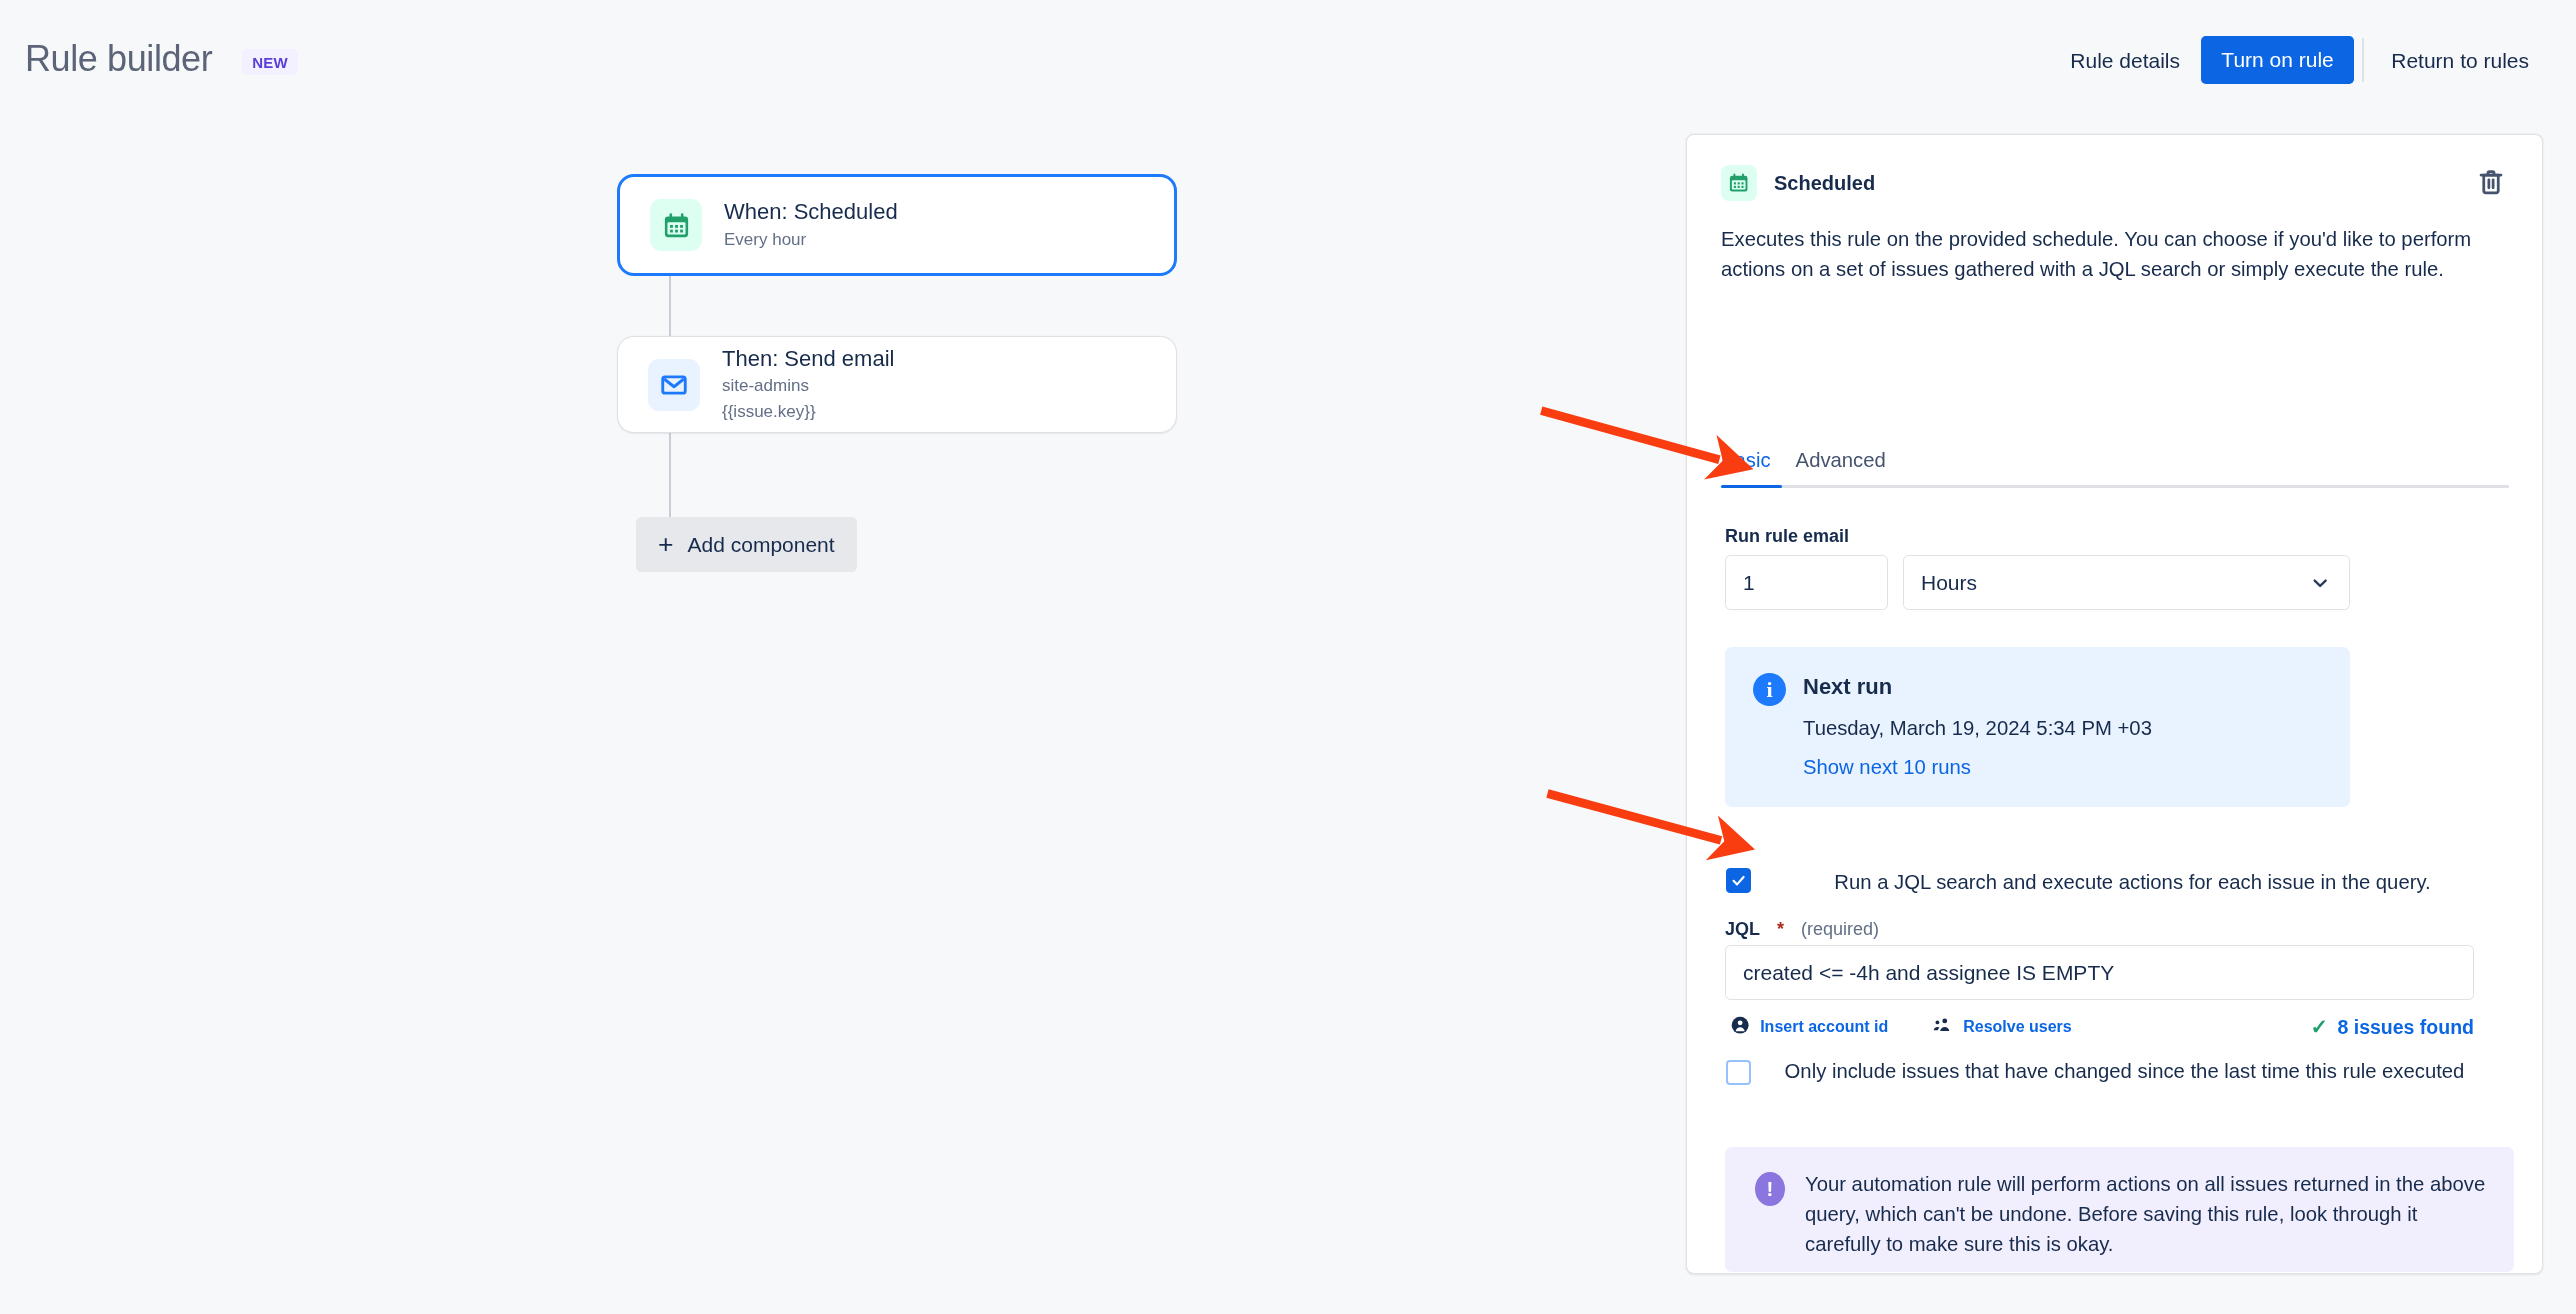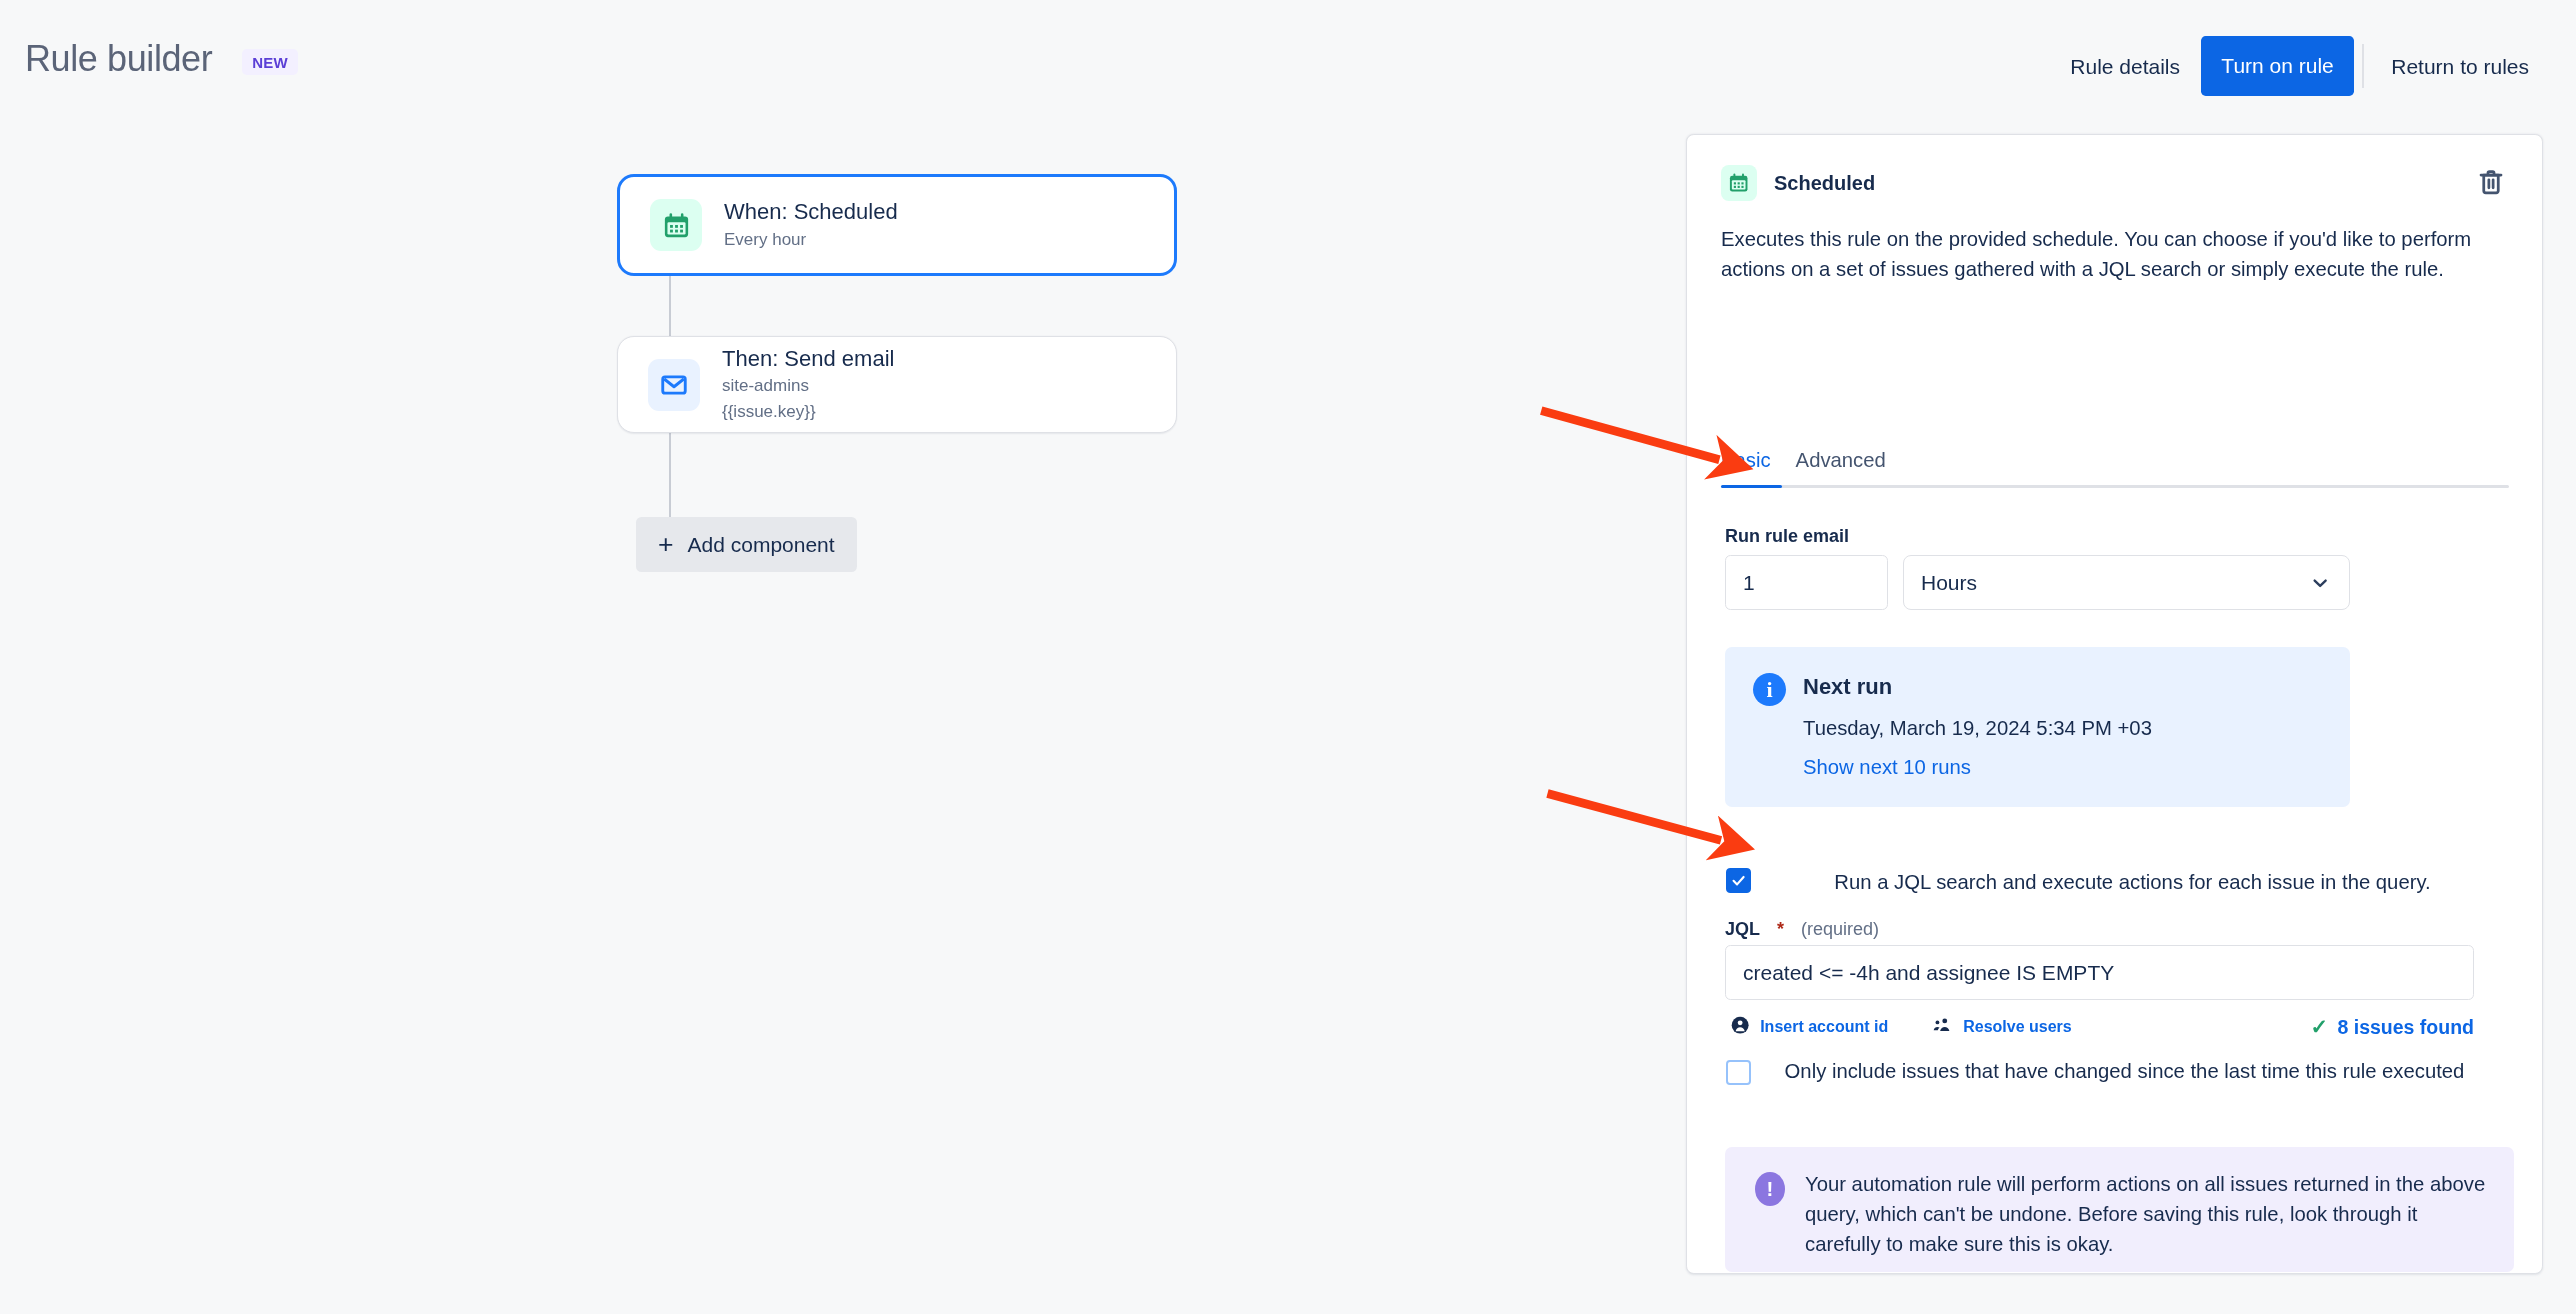--- a/index.html
+++ b/index.html
@@ -27,21 +27,21 @@
   .header-actions {
     position:absolute; right:28px; top:36px;
     display:flex; align-items:center; gap:2px;
   }
   .hdr-link {
     font-size:21px; color:#172b4d; padding:0 19px; cursor:pointer;
     line-height:47px; white-space:nowrap;
   }
   .hdr-primary {
     background:#0c66e4; color:#ffffff; font-size:21px;
-    border:none; border-radius:4.7px; padding:0 20.3px; height:60px;
+    border:none; border-radius:4.7px; padding:0 20.3px; height:48px;
     cursor:pointer; font-family:inherit; white-space:nowrap;
   }
   .hdr-divider { width:1.6px; height:44px; background:#dfe1e6; margin:0 6.3px; }
 
   
   .flow { position:absolute; left:0; top:0; width:1641px; height:1315px; }
   .flow-card {
     position:absolute; background:#ffffff; border-radius:17px;
     border:1.6px solid #dfe1e6;
     box-shadow:0 0.8px 1.6px rgba(9,30,66,0.08);
@@ -114,21 +114,21 @@
   #run-every-label { position:absolute; left:38px; top:391px; }
 
   .input-box {
     position:absolute; background:#ffffff; border:1.6px solid #dfe1e6;
     border-radius:5.5px; font-size:21px; color:#172b4d;
     padding:0 17px; font-family:inherit; outline:none;
   }
   #interval-input { left:38px; top:420px; width:163px; height:55px; }
   #unit-select {
     left:216px; top:420px; width:447px; height:55px;
-    display:flex; align-items:center; cursor:pointer;border-radius:8px;
+    display:flex; align-items:center; cursor:pointer;
   }
   #unit-select .chev { position:absolute; right:19px; top:17px; }
 
   .info-panel {
     position:absolute; left:38px; top:512px; width:625px; height:160px;
     background:#e9f2ff; border-radius:7px;
   }
   .info-icon {
     position:absolute; left:28px; top:26px; width:33px; height:33px;
     border-radius:50%; background:#1d7afc; color:#ffffff;

